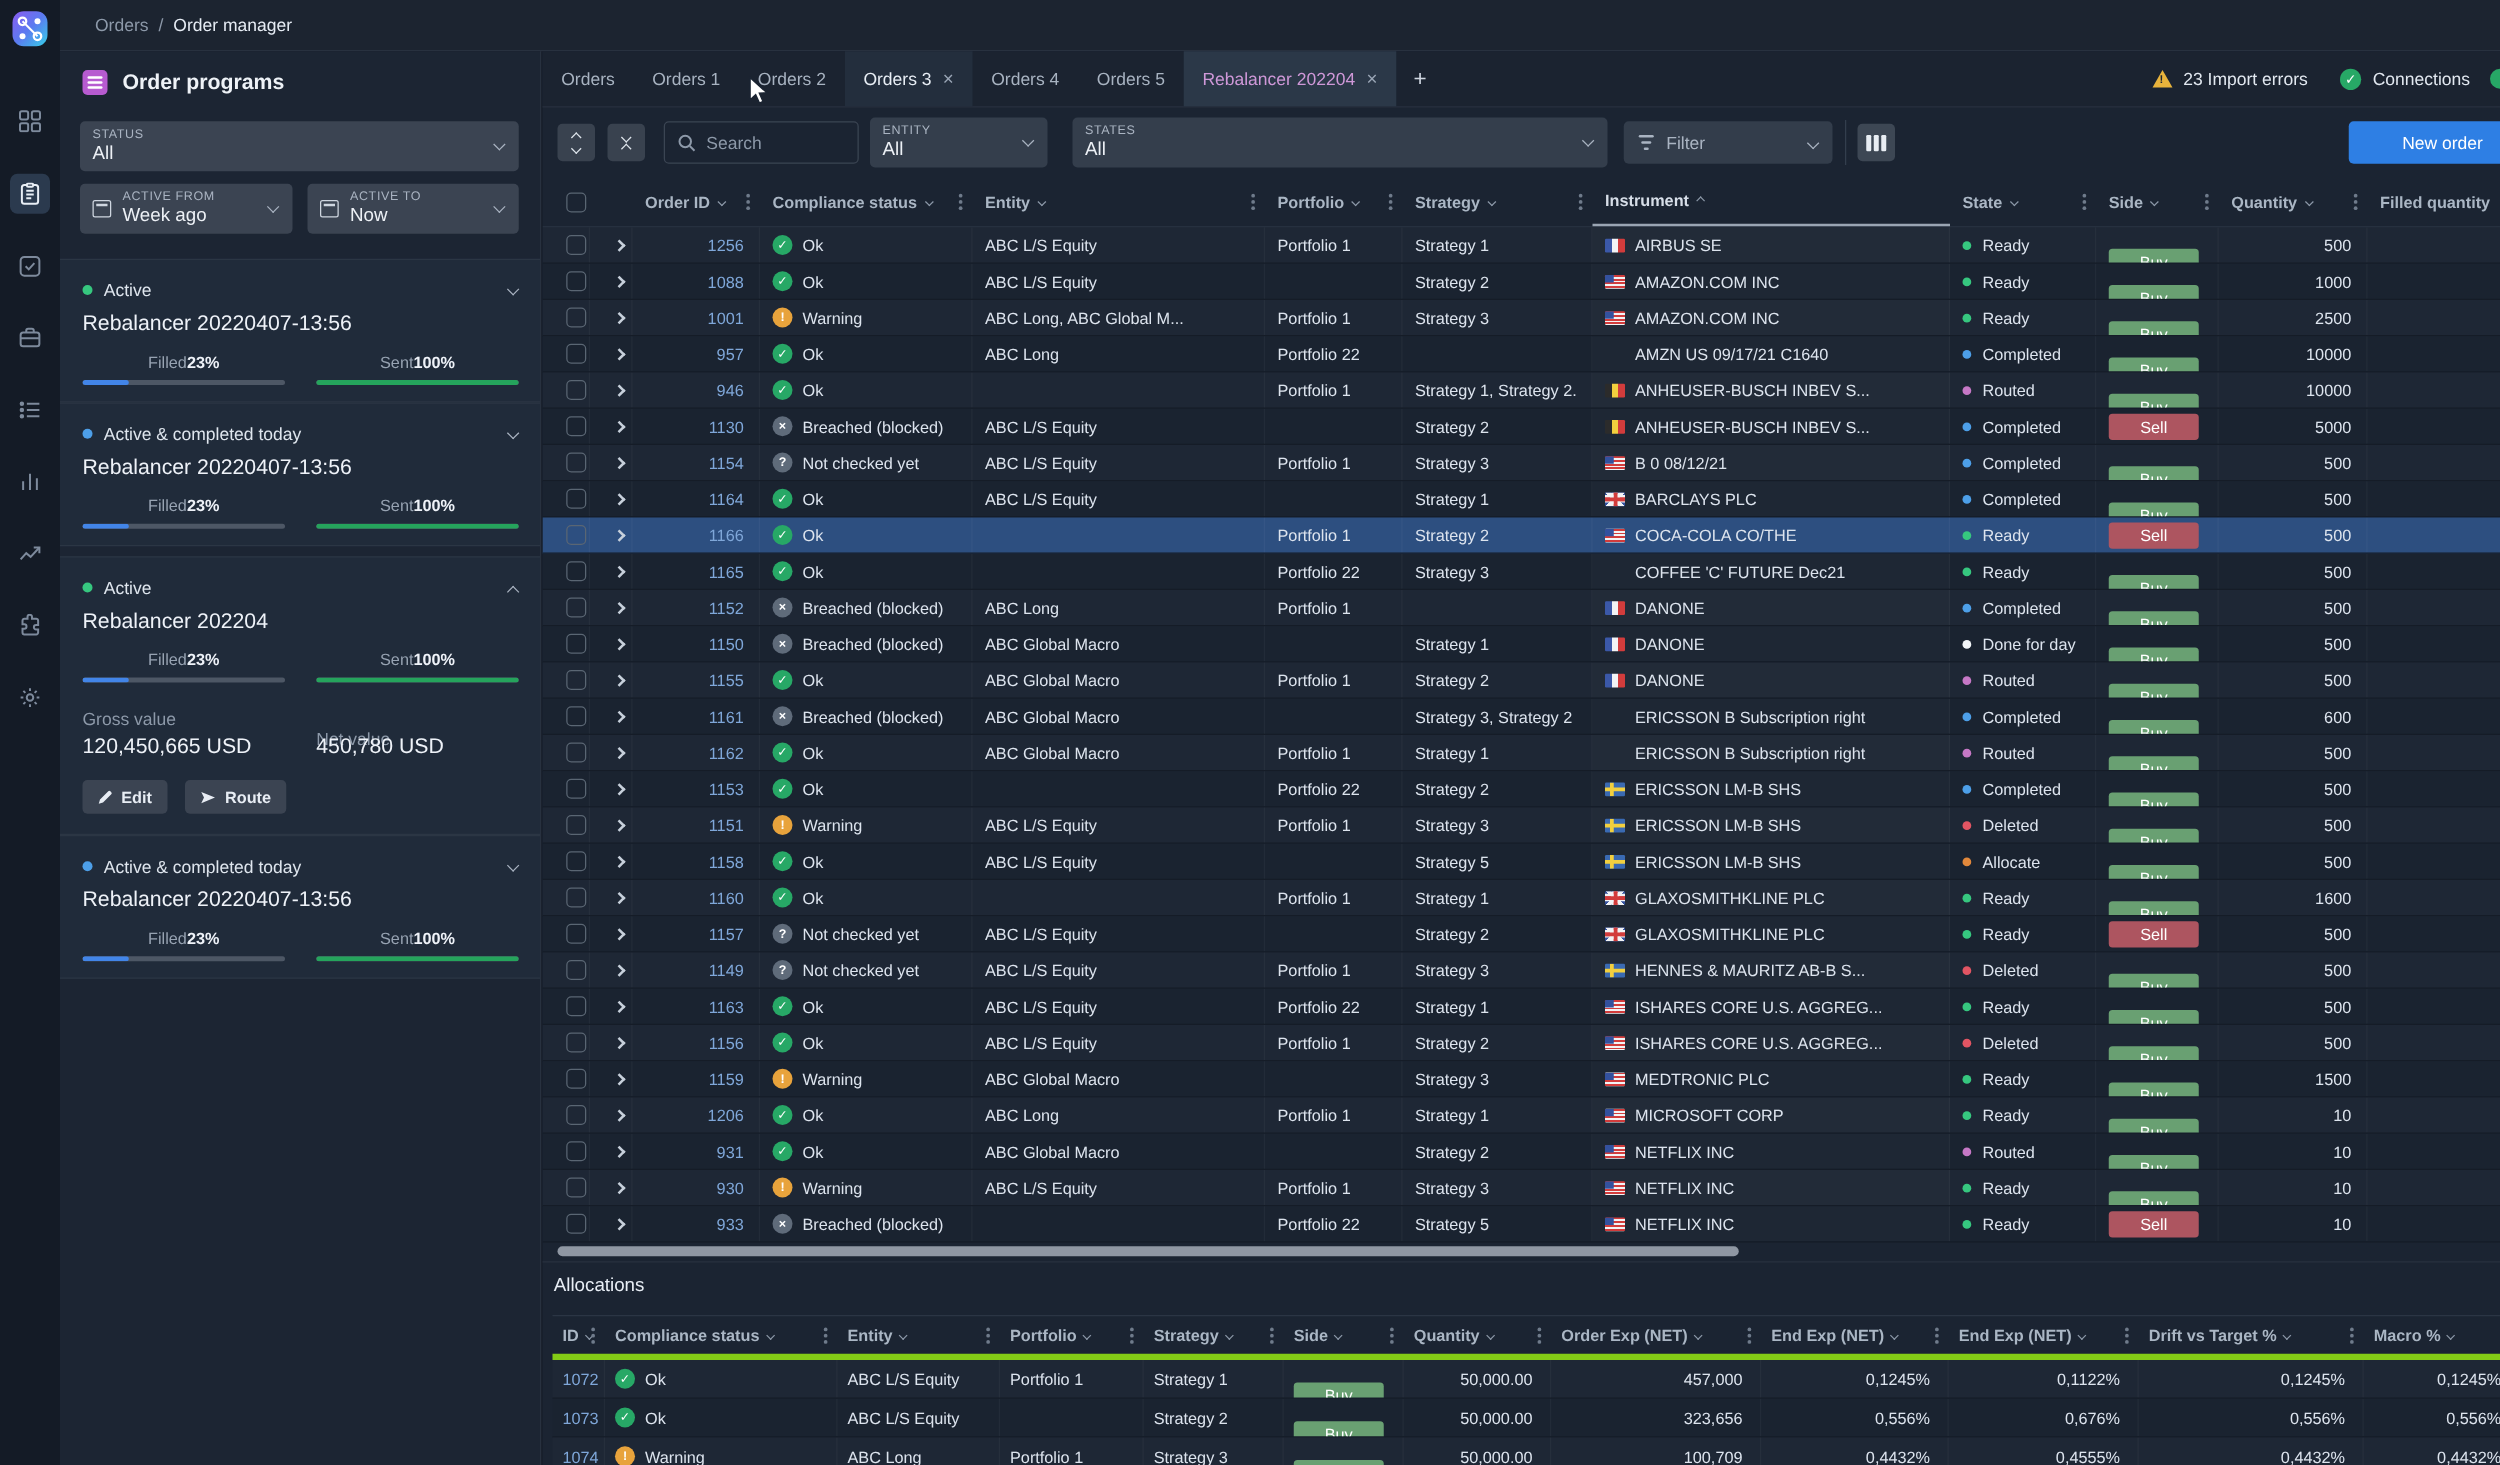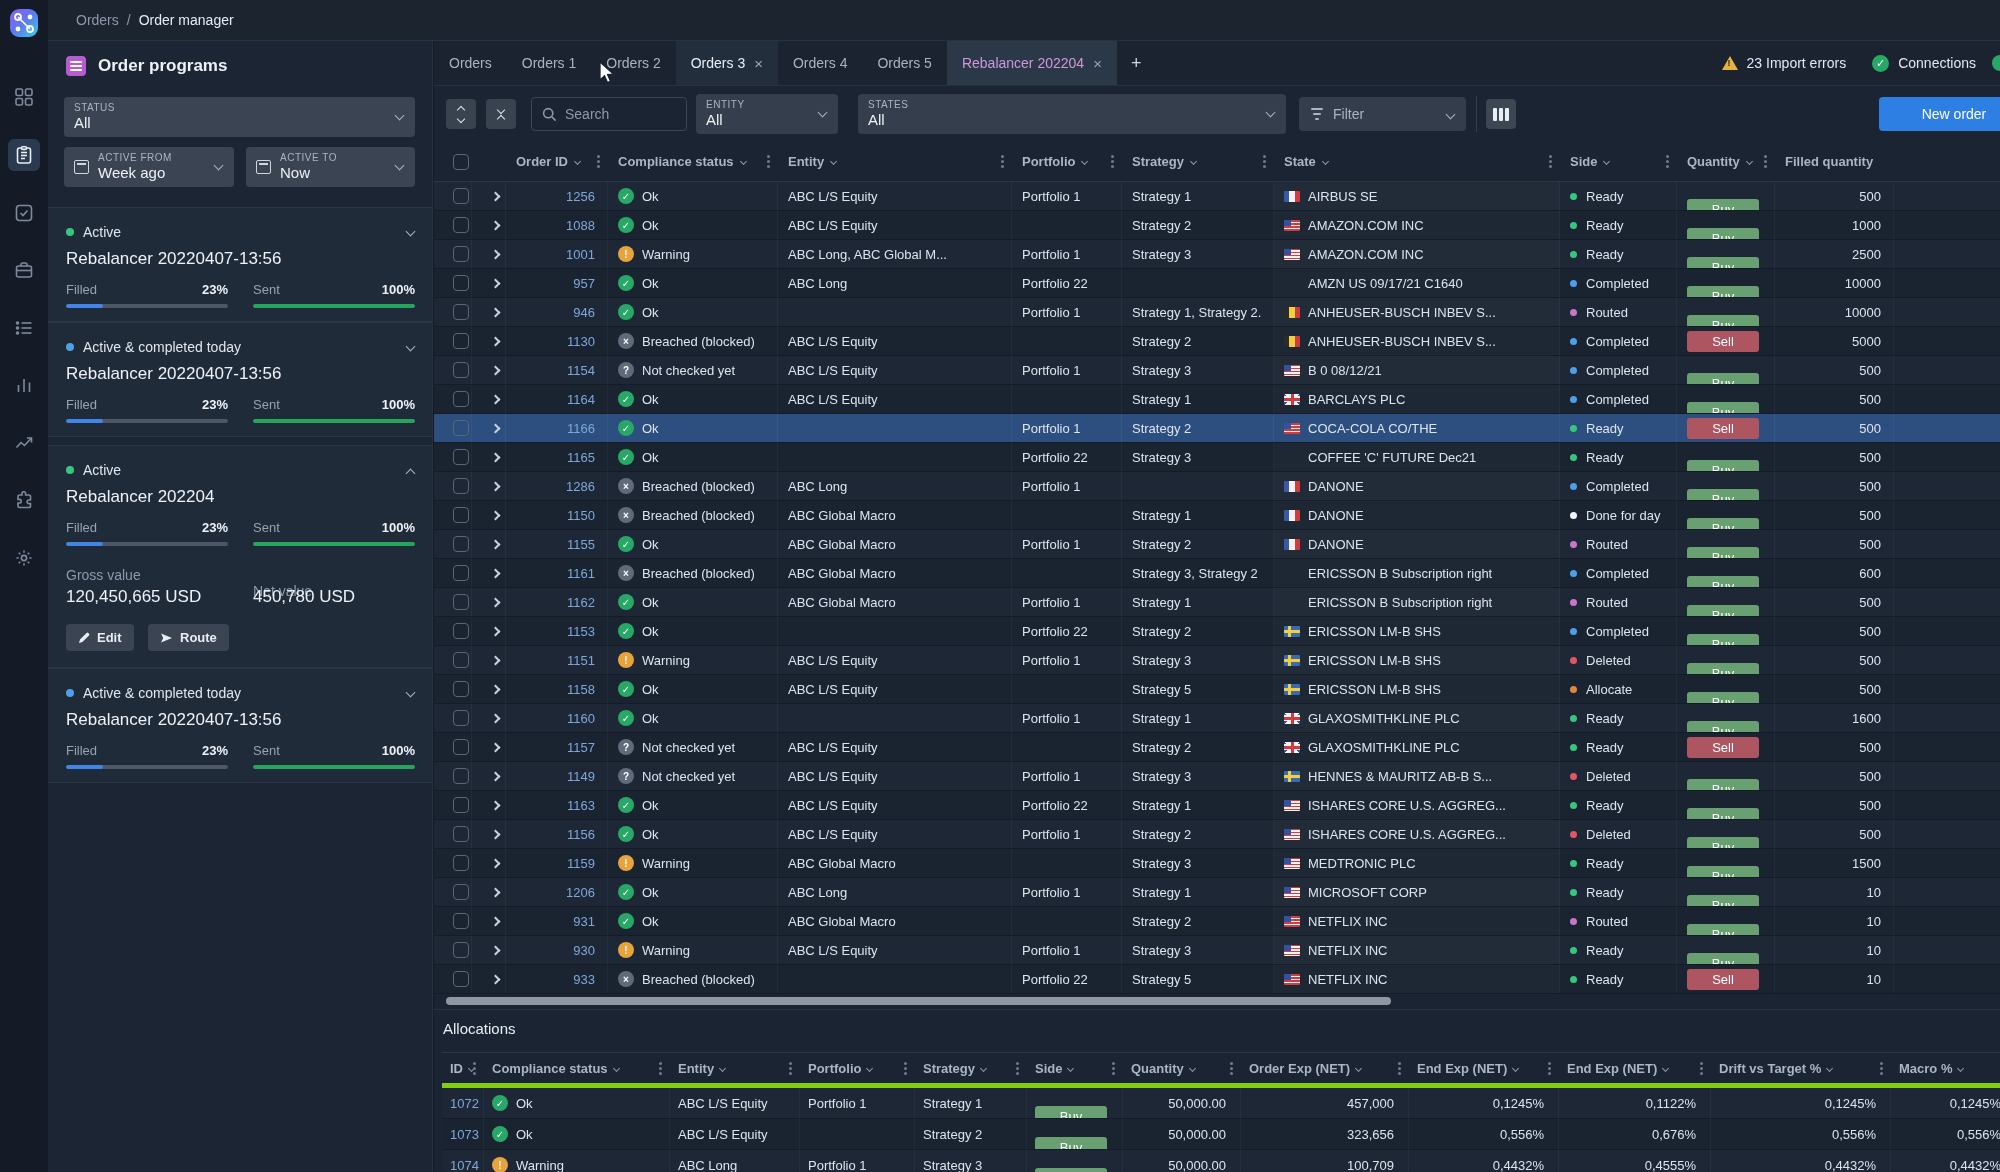--- a/index.html
+++ b/index.html
@@ -43,21 +43,21 @@
   .with-cal { padding-left:34px; }
 
   .card { position:absolute; left:0; right:0; background:#202b3a; border-top:1px solid #2b3644;
     border-bottom:1px solid #2b3644; padding:0 18px; }
   .card-status { position:absolute; top:16px; left:18px; display:flex; align-items:center; gap:9px;
     font-size:14px; color:#dfe6ee; }
   .dot { width:8px; height:8px; border-radius:50%; display:inline-block; }
   .card-chev { position:absolute; right:18px; top:20px; }
   .card-title { position:absolute; top:41px; left:18px; font-size:17px; color:#eef2f8; }
   .meter { position:absolute; height:30px; }
-  .meter-head { display:flex; justify-content:space-between; font-size:13px; margin-bottom:7px; }
+  .meter-head { display:flex; justify-content:center; font-size:13px; margin-bottom:7px; }
   .meter-head .lbl { color:#97a3b2; }
   .meter-head .val { color:#eef2f8; font-weight:bold; }
   .bar { height:4px; border-radius:2px; background:#4d5765; overflow:hidden; }
   .bar > i { display:block; height:100%; border-radius:2px; }
   .kv-label { position:absolute; font-size:14px; color:#8d99a9; }
   .kv-value { position:absolute; font-size:17px; color:#eef2f8; }
   .card-btn { position:absolute; height:27px; background:#3b4452; border-radius:4px; border:none;
     color:#e8edf4; font-size:13px; font-weight:bold; display:flex; align-items:center; gap:7px;
     padding:0 12px; font-family:inherit; }
 
@@ -537,20 +537,24 @@
         <div class="hcell">
           <span>Portfolio</span>
           <span class="chev"></span>
           <span class="dots"></span>
         </div>
         <div class="hcell">
           <span>Strategy</span>
           <span class="chev"></span>
           <span class="dots"></span>
         </div>
+        <div class="hcell sorted">
+          <span>Instrument</span>
+          <span class="chev up"></span>
+        </div>
         <div class="hcell">
           <span>State</span>
           <span class="chev"></span>
           <span class="dots"></span>
         </div>
         <div class="hcell">
           <span>Side</span>
           <span class="chev"></span>
           <span class="dots"></span>
         </div>
@@ -856,21 +860,21 @@
     <div class="ocell num">500</div>
     <div class="ocell num"></div>
   </div>
         <div class="orow">
     <div class="ocell">
             <span class="cb"></span>
           </div>
     <div class="ocell">
             <span class="exp-chev"></span>
           </div>
-    <div class="ocell num oid">1286</div>
+    <div class="ocell num oid">1152</div>
     <div class="ocell">
             <span class="cicon ci-breach">×</span>
             <span>Breached (blocked)</span>
           </div>
     <div class="ocell">ABC Long</div>
     <div class="ocell">Portfolio 1</div>
     <div class="ocell"></div>
     <div class="ocell inst">
             <span class="flag flag-fr"><span class="cross"></span></span>
             <span>DANONE</span>

